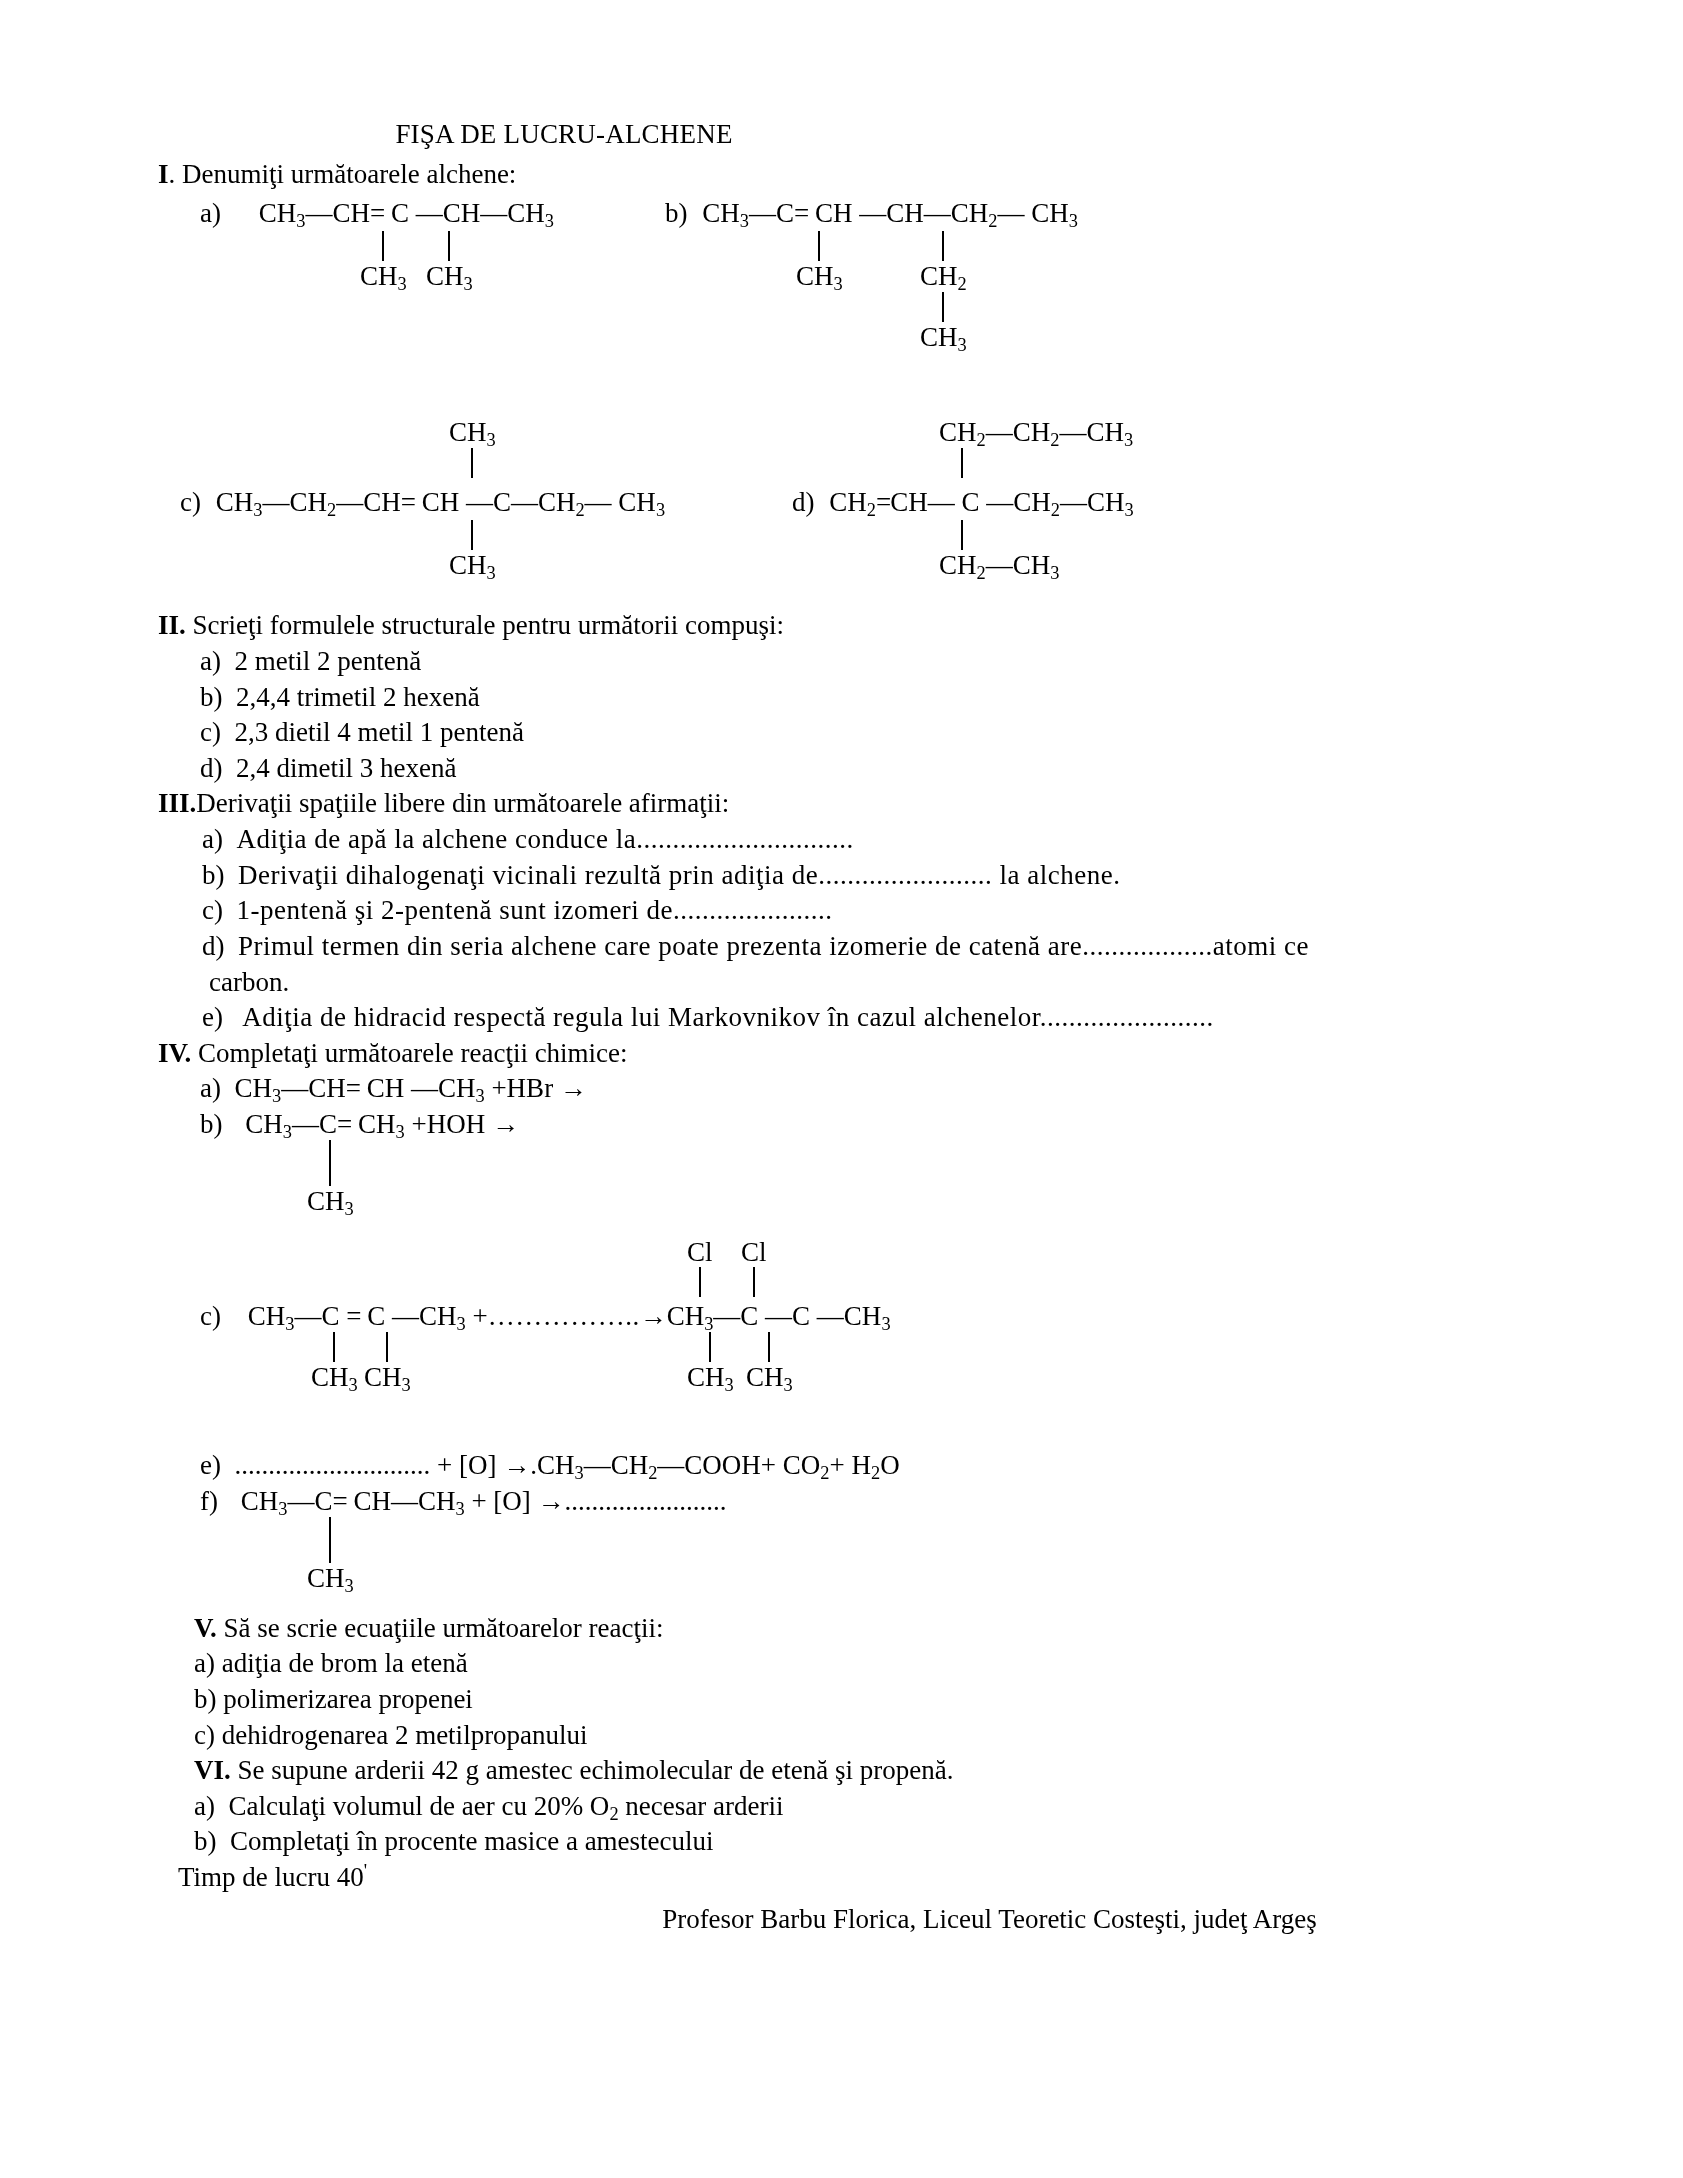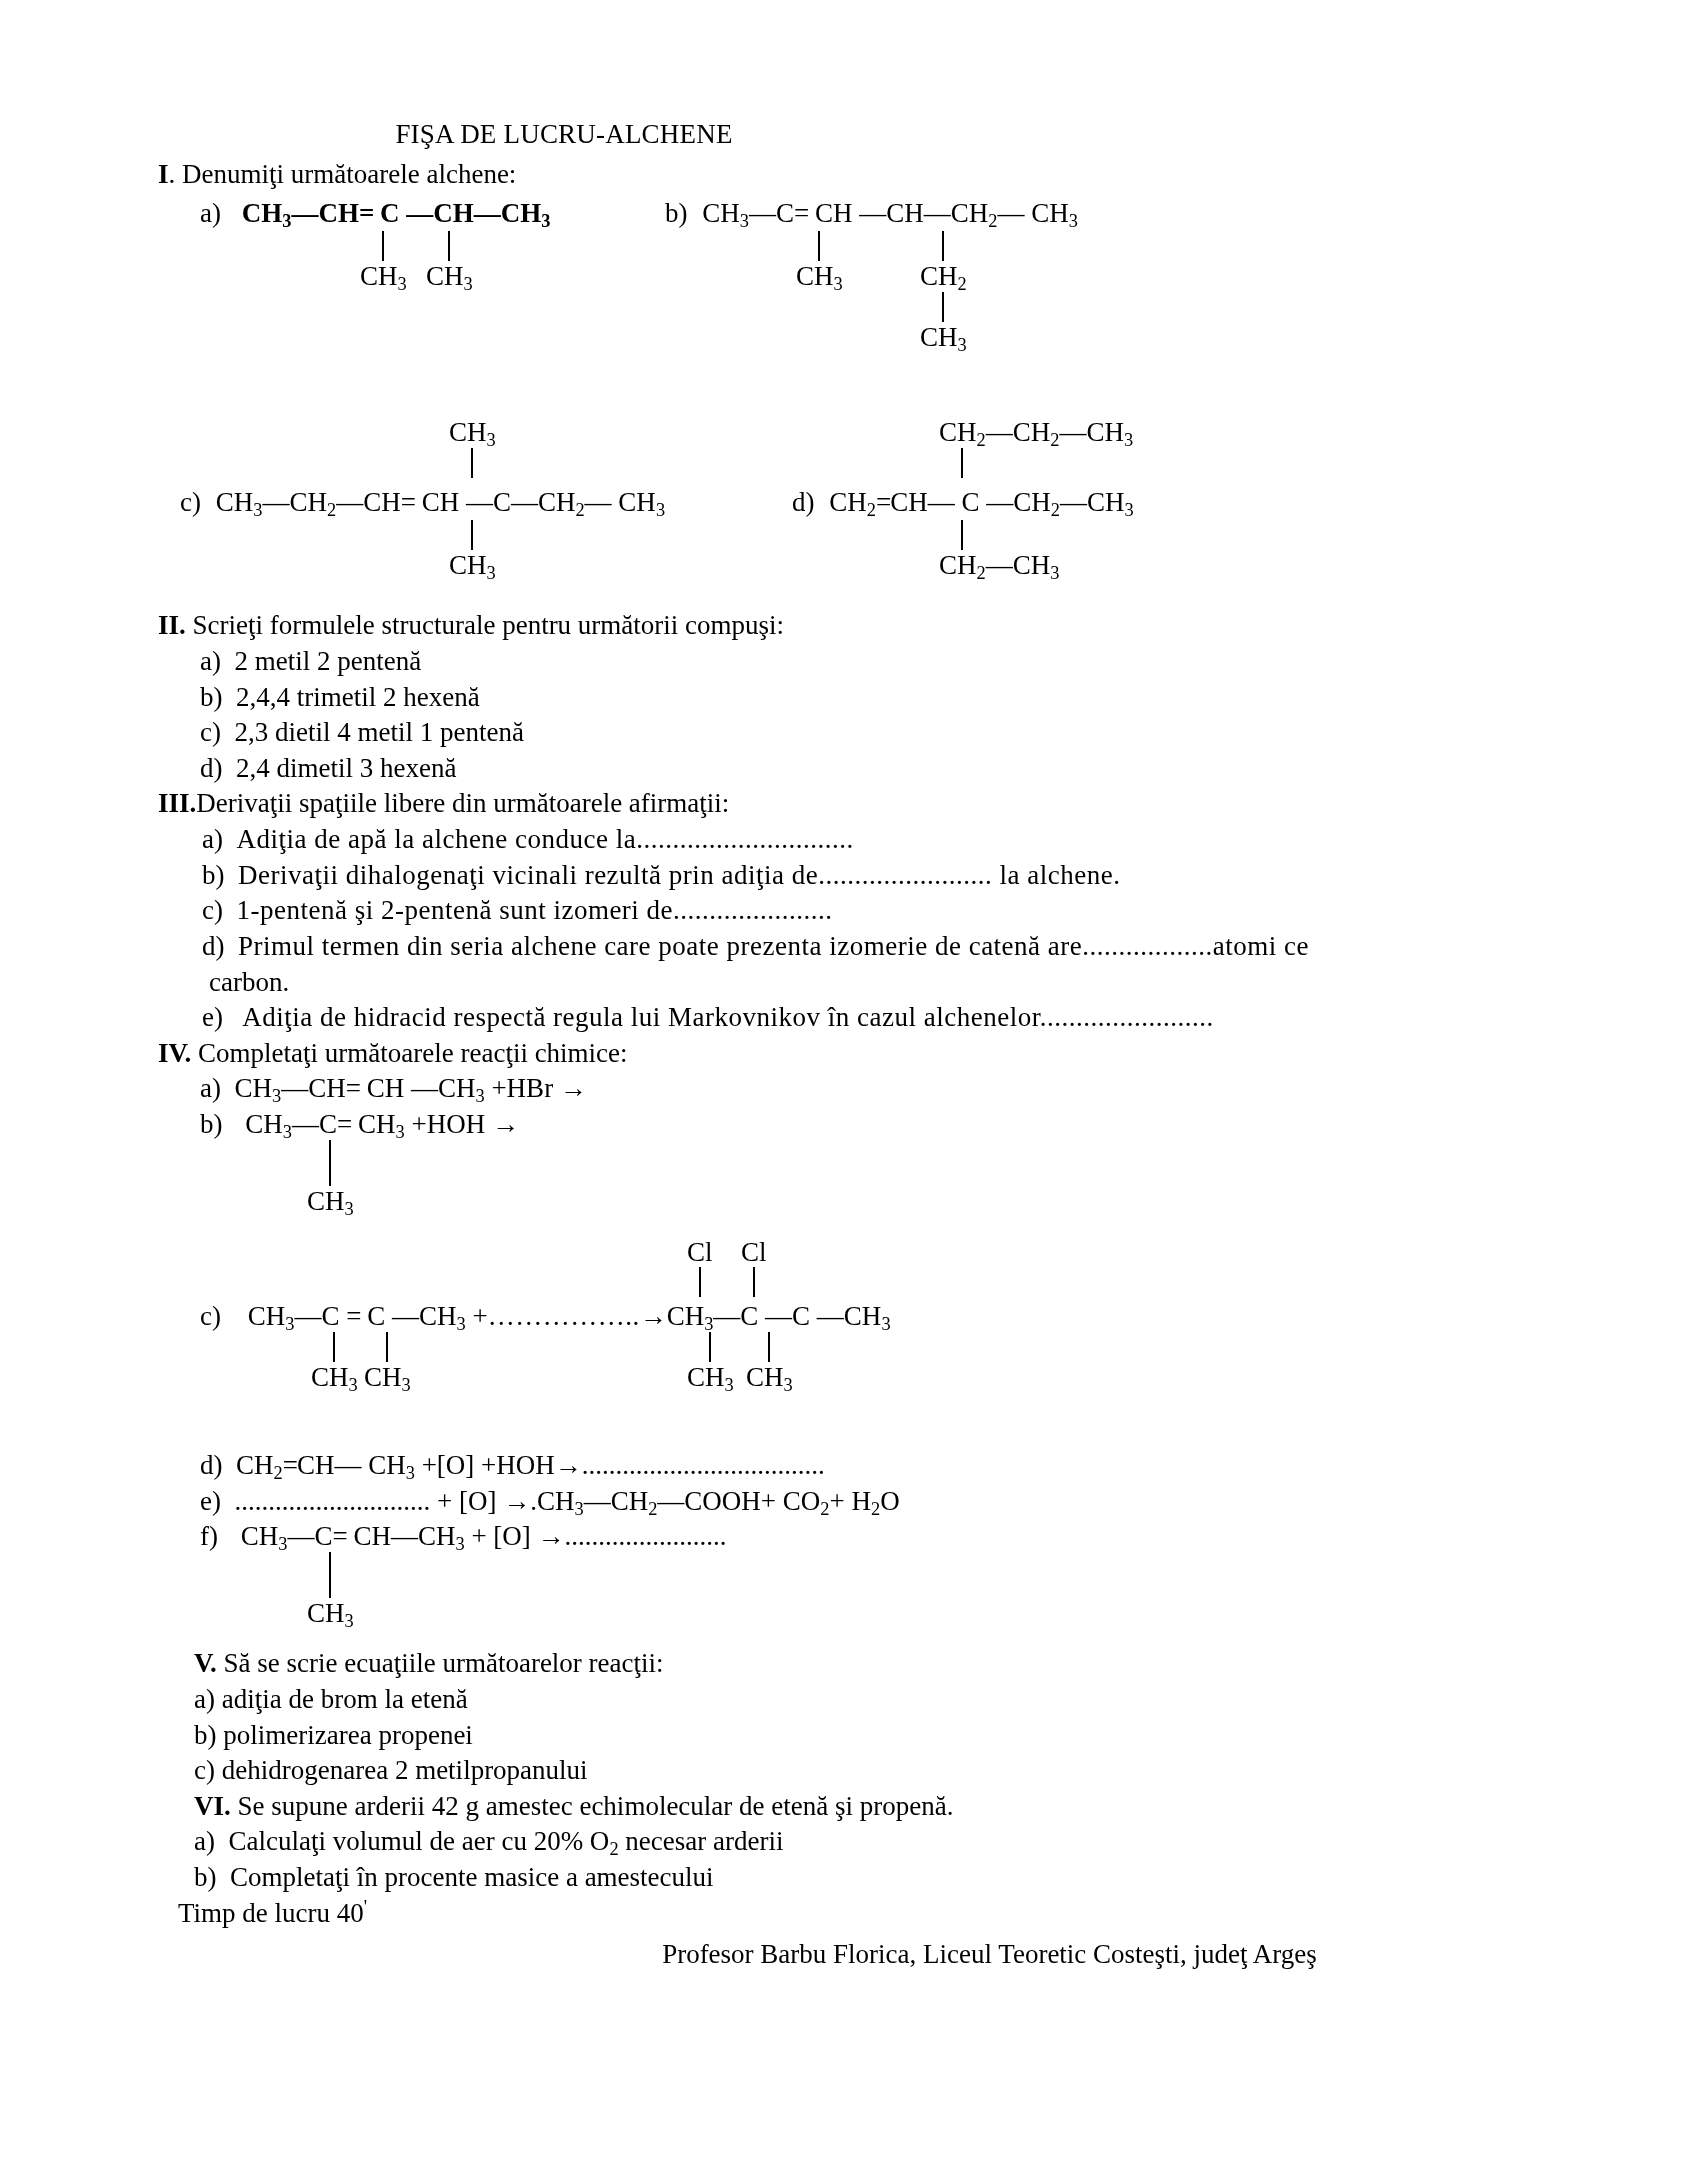--- a/index.html
+++ b/index.html
@@ -107,21 +107,21 @@
   <div class="content">
 
     <div class="title">FIŞA DE LUCRU-ALCHENE</div>
 
     <div class="line sect-head"><span class="bold">I</span><span>. Denumiţi următoarele alchene:</span></div>
 
     <div class="blk" style="height:188px;">
 
       <div class="struct" style="position:absolute; left:42px; top:4px;">
         <span class="chain">a)</span>
-        <span class="chain" style="margin-left:14px;font-weight:bold;">CH<sub>3</sub>—CH<span style="letter-spacing:-1px;">=</span> C —CH—CH<sub>3</sub></span>
+        <span class="chain" style="margin-left:31px;">CH<sub>3</sub>—CH<span style="letter-spacing:-1px;">=</span> C —CH—CH<sub>3</sub></span>
         
         <div class="vcol" style="left:160px; top:34px;">
           <span class="bondv"></span>
           <span class="grp" style="font-size:0px;">CH3</span>
           <span class="grp">CH<sub>3</sub></span>
         </div>
         
         <div class="vcol" style="left:226px; top:34px;">
           <span class="bondv"></span>
           <span class="grp">CH<sub>3</sub></span>
@@ -248,21 +248,20 @@
         </div>
         <div class="vcol" style="left:546px; top:32px;">
           <span class="bondv"></span>
           <span class="grp">CH<sub>3</sub></span>
         </div>
       </div>
     </div>
 
     <div class="sp30"></div>
 
-    <div class="line indent1"><span>d)</span>&nbsp;&nbsp;<span>CH<sub>2</sub><span style="letter-spacing:-1px;">=</span>CH— CH<sub>3</sub> +[O] +HOH→....................................</span></div>
 
     <div class="line indent1"><span>e)</span>&nbsp;&nbsp;<span>............................. + [O] →.CH<sub>3</sub>—CH<sub>2</sub>—COOH+ CO<sub>2</sub>+ H<sub>2</sub>O</span></div>
 
     <div class="blk" style="height:127px;">
       <div class="struct" style="position:absolute; left:42px; top:0px;">
         <span class="chain">f)</span>
         <span class="chain" style="margin-left:16px;">CH<sub>3</sub>—C<span style="letter-spacing:-1px;">=</span> CH—CH<sub>3</sub> + [O] →........................</span>
         <div class="vcol" style="left:107px; top:32px;">
           <span class="bondv" style="height:46px;"></span>
           <span class="grp">CH<sub>3</sub></span>

